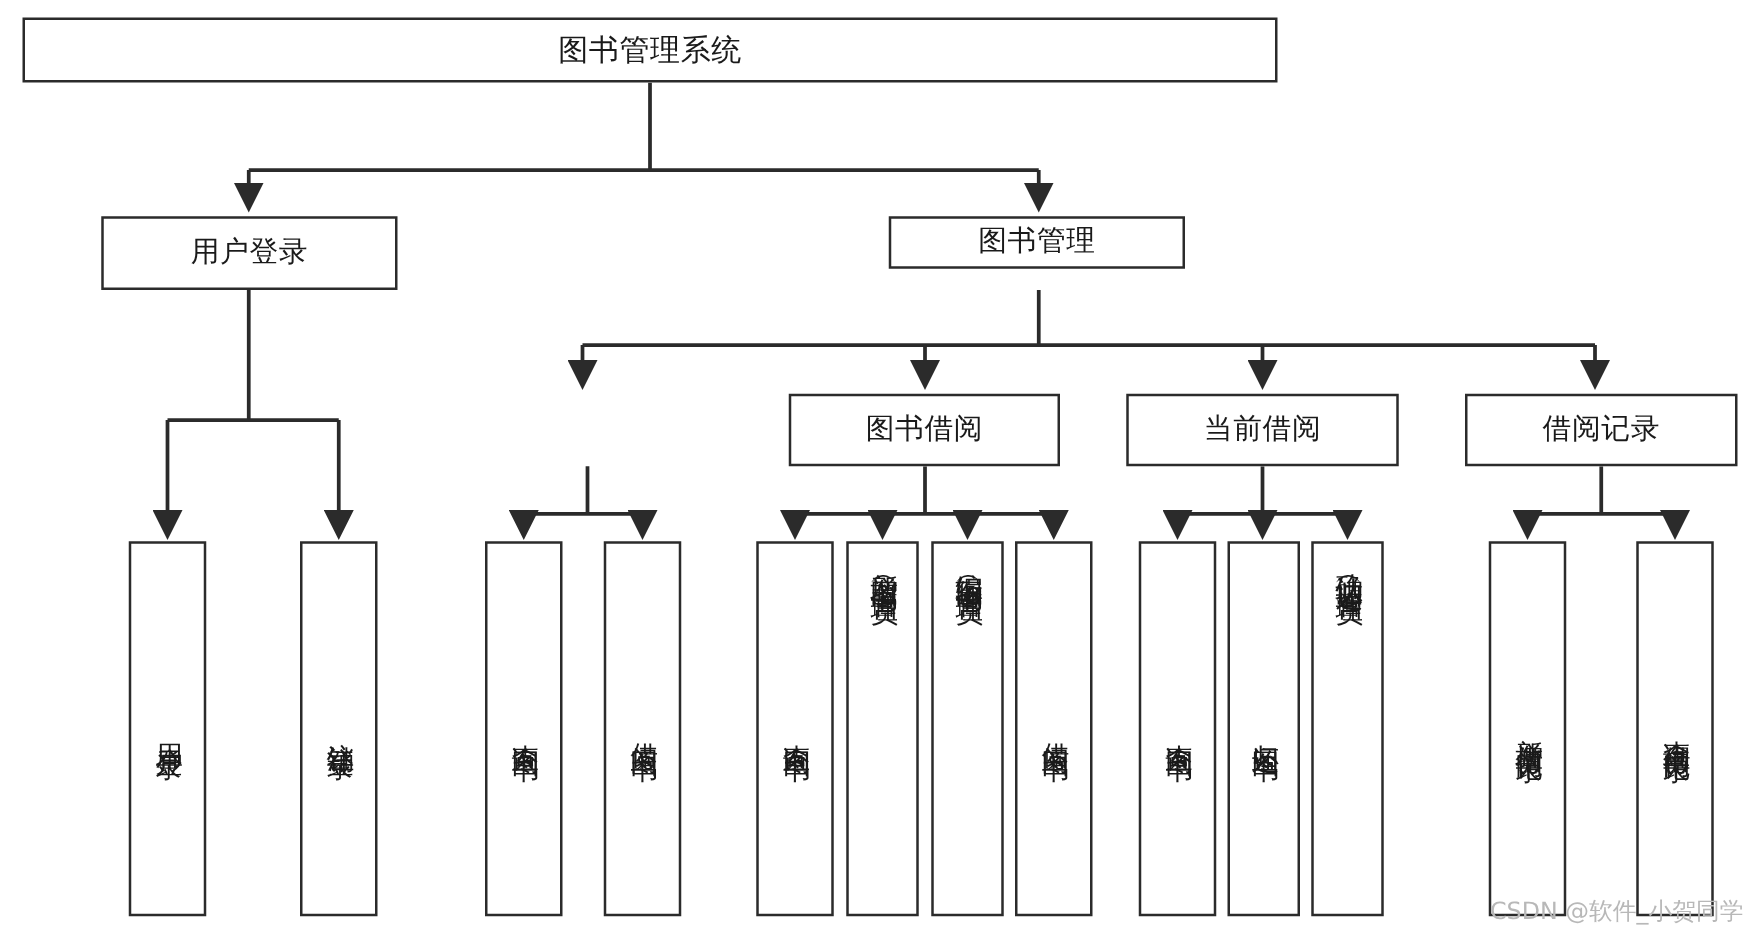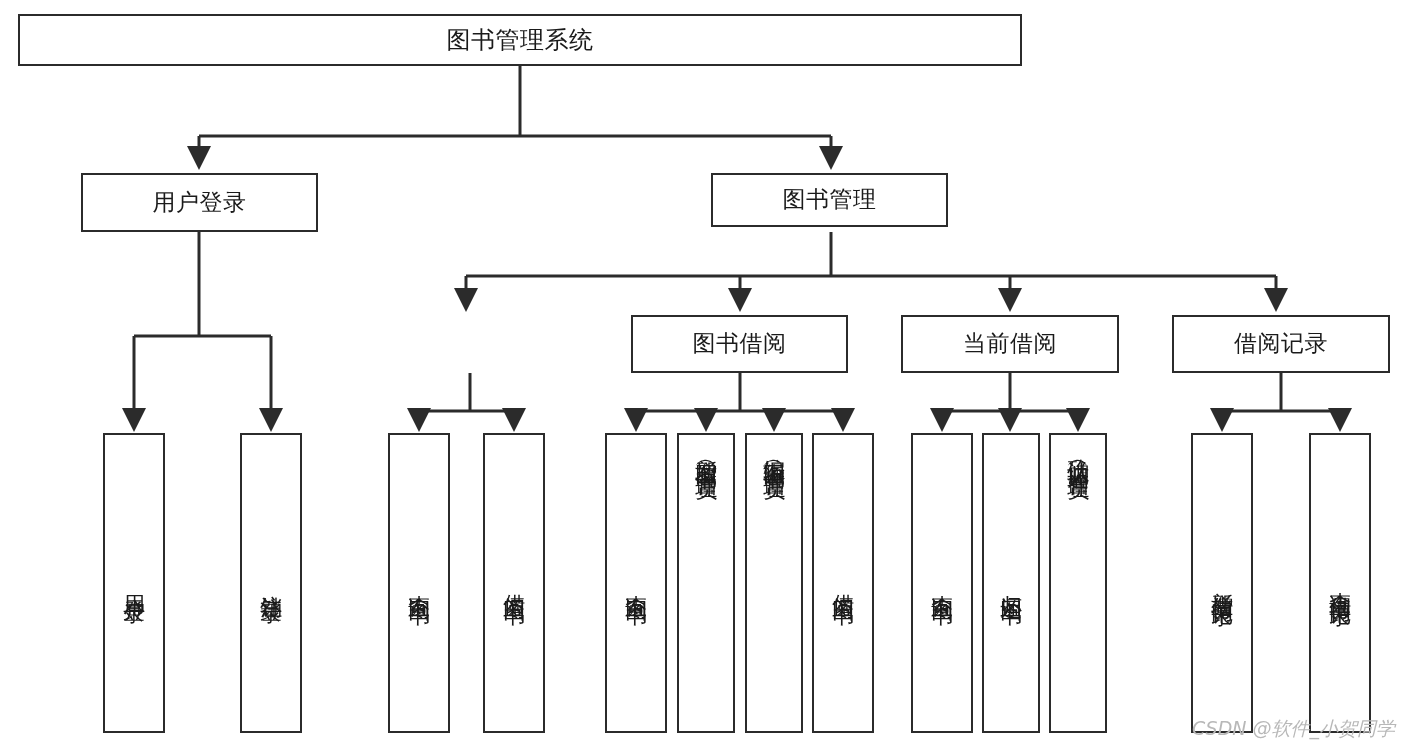--- a/index.html
+++ b/index.html
@@ -130,21 +130,21 @@
     </g>
   </svg>
 
   <div class="node horiz root" style="left:18px; top:14px; width:1004px; height:52px;">
     <span class="label">图书管理系统</span>
   </div>
 
   <div class="node horiz" style="left:81px; top:173px; width:237px; height:59px;">
     <span class="label">用户登录</span>
   </div>
-  <div class="node horiz" style="left:711px; top:173px; width:237px; height:54px;">
+  <div class="node horiz" style="left:711px; top:173px; width:237px; height:42px;">
     <span class="label">图书管理</span>
   </div>
 
   <div class="node horiz" style="left:631px; top:315px; width:217px; height:58px;">
     <span class="label">图书借阅</span>
   </div>
   <div class="node horiz" style="left:1172px; top:315px; width:218px; height:58px;">
     <span class="label">借阅记录</span>
   </div>
   <div class="node horiz" style="left:901px; top:315px; width:218px; height:58px;">
@@ -188,15 +188,15 @@
     <span class="label">确认归还（管理员）</span>
   </div>
 
   <div class="node vert centered" style="left:1191px; top:433px; width:62px; height:300px;">
     <span class="label">新增借阅记录</span>
   </div>
   <div class="node vert centered" style="left:1309px; top:433px; width:62px; height:300px;">
     <span class="label">查询借阅记录</span>
   </div>
 
-  <div class="watermark" style="left:1192px; top:716px;font-style:italic;">CSDN @软件_小贺同学</div>
+  <div class="watermark" style="left:1192px; top:716px;">CSDN @软件_小贺同学</div>
 
 </div>
 
 </body></html>

